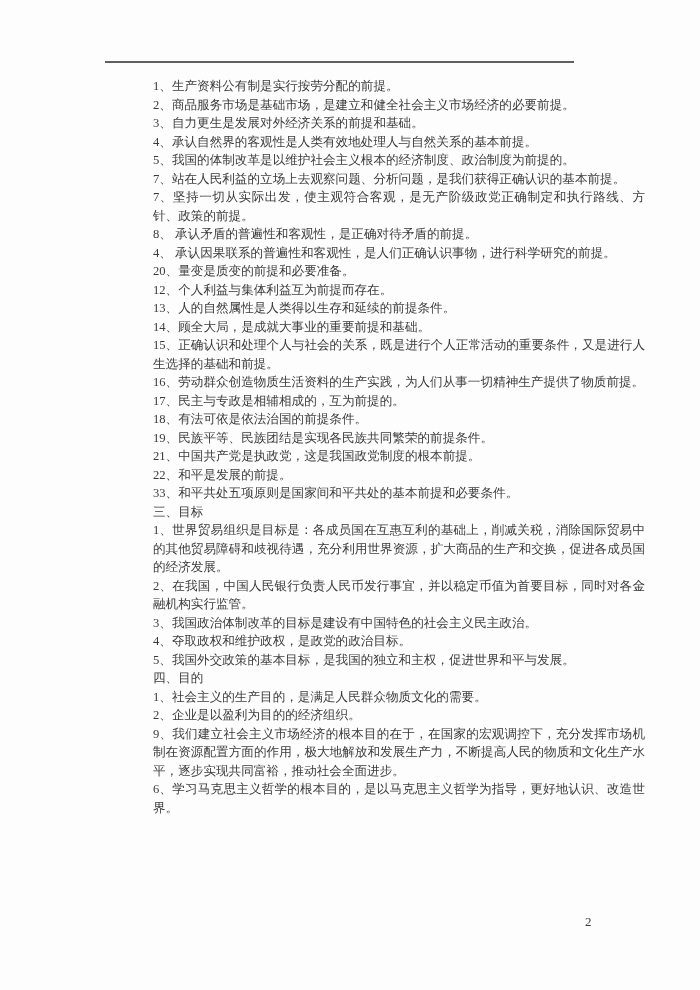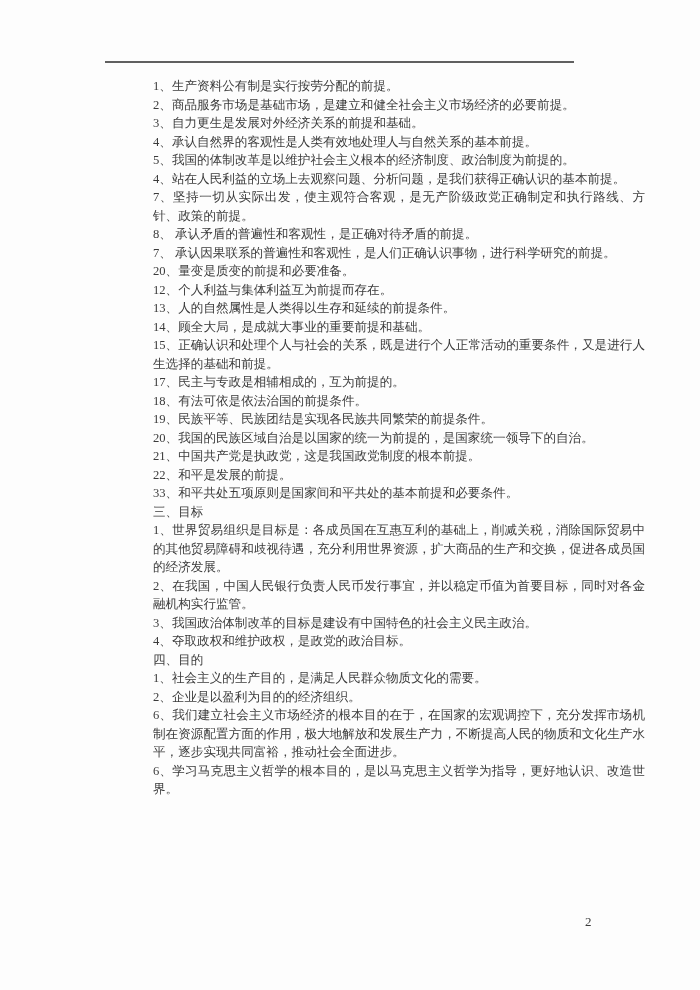--- a/index.html
+++ b/index.html
@@ -44,41 +44,42 @@
 <body>
 
 <div class="page">
   <div class="header-rule"></div>
   <div class="content">
       <p class="para">1、生产资料公有制是实行按劳分配的前提。</p>
       <p class="para">2、商品服务市场是基础市场，是建立和健全社会主义市场经济的必要前提。</p>
       <p class="para">3、自力更生是发展对外经济关系的前提和基础。</p>
       <p class="para">4、承认自然界的客观性是人类有效地处理人与自然关系的基本前提。</p>
       <p class="para">5、我国的体制改革是以维护社会主义根本的经济制度、政治制度为前提的。</p>
-      <p class="para">4、站在人民利益的立场上去观察问题、分析问题，是我们获得正确认识的基本前提。</p>
+      <p class="para">7、站在人民利益的立场上去观察问题、分析问题，是我们获得正确认识的基本前提。</p>
       <p class="para">7、坚持一切从实际出发，使主观符合客观，是无产阶级政党正确制定和执行路线、方针、政策的前提。</p>
       <p class="para">8、 承认矛盾的普遍性和客观性，是正确对待矛盾的前提。</p>
-      <p class="para">7、 承认因果联系的普遍性和客观性，是人们正确认识事物，进行科学研究的前提。</p>
+      <p class="para">4、 承认因果联系的普遍性和客观性，是人们正确认识事物，进行科学研究的前提。</p>
       <p class="para">20、量变是质变的前提和必要准备。</p>
       <p class="para">12、个人利益与集体利益互为前提而存在。</p>
       <p class="para">13、人的自然属性是人类得以生存和延续的前提条件。</p>
       <p class="para">14、顾全大局，是成就大事业的重要前提和基础。</p>
       <p class="para">15、正确认识和处理个人与社会的关系，既是进行个人正常活动的重要条件，又是进行人生选择的基础和前提。</p>
+      <p class="para">16、劳动群众创造物质生活资料的生产实践，为人们从事一切精神生产提供了物质前提。</p>
       <p class="para">17、民主与专政是相辅相成的，互为前提的。</p>
       <p class="para">18、有法可依是依法治国的前提条件。</p>
       <p class="para">19、民族平等、民族团结是实现各民族共同繁荣的前提条件。</p>
-      <p class="para">20、我国的民族区域自治是以国家的统一为前提的，是国家统一领导下的自治。</p>
       <p class="para">21、中国共产党是执政党，这是我国政党制度的根本前提。</p>
       <p class="para">22、和平是发展的前提。</p>
       <p class="para">33、和平共处五项原则是国家间和平共处的基本前提和必要条件。</p>
       <p class="para">三、目标</p>
       <p class="para">1、世界贸易组织是目标是：各成员国在互惠互利的基础上，削减关税，消除国际贸易中的其他贸易障碍和歧视待遇，充分利用世界资源，扩大商品的生产和交换，促进各成员国的经济发展。</p>
       <p class="para">2、在我国，中国人民银行负责人民币发行事宜，并以稳定币值为首要目标，同时对各金融机构实行监管。</p>
       <p class="para">3、我国政治体制改革的目标是建设有中国特色的社会主义民主政治。</p>
       <p class="para">4、夺取政权和维护政权，是政党的政治目标。</p>
+      <p class="para">5、我国外交政策的基本目标，是我国的独立和主权，促进世界和平与发展。</p>
       <p class="para">四、目的</p>
       <p class="para">1、社会主义的生产目的，是满足人民群众物质文化的需要。</p>
       <p class="para">2、企业是以盈利为目的的经济组织。</p>
-      <p class="para">6、我们建立社会主义市场经济的根本目的在于，在国家的宏观调控下，充分发挥市场机制在资源配置方面的作用，极大地解放和发展生产力，不断提高人民的物质和文化生产水平，逐步实现共同富裕，推动社会全面进步。</p>
+      <p class="para">9、我们建立社会主义市场经济的根本目的在于，在国家的宏观调控下，充分发挥市场机制在资源配置方面的作用，极大地解放和发展生产力，不断提高人民的物质和文化生产水平，逐步实现共同富裕，推动社会全面进步。</p>
       <p class="para">6、学习马克思主义哲学的根本目的，是以马克思主义哲学为指导，更好地认识、改造世界。</p>
     </div>
   <div class="page-number">2</div>
 </div>
 
 </body></html>

